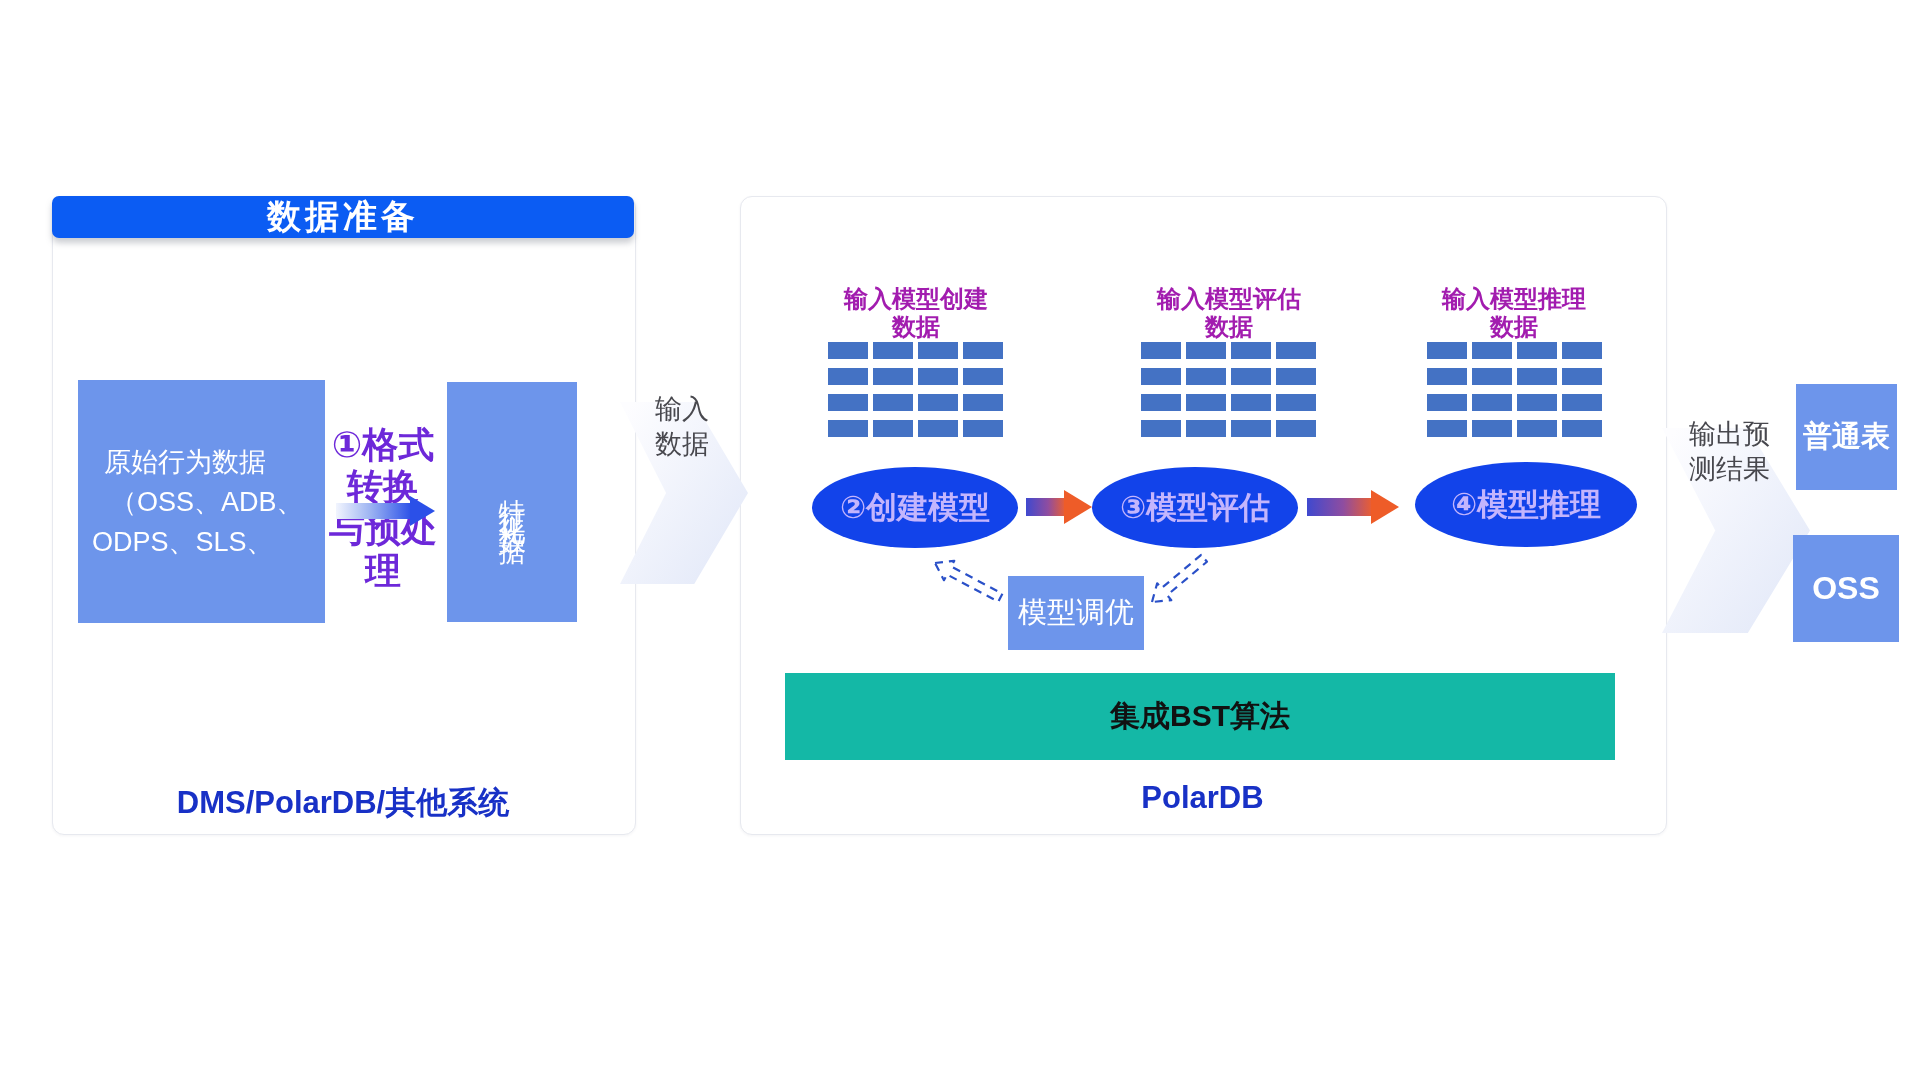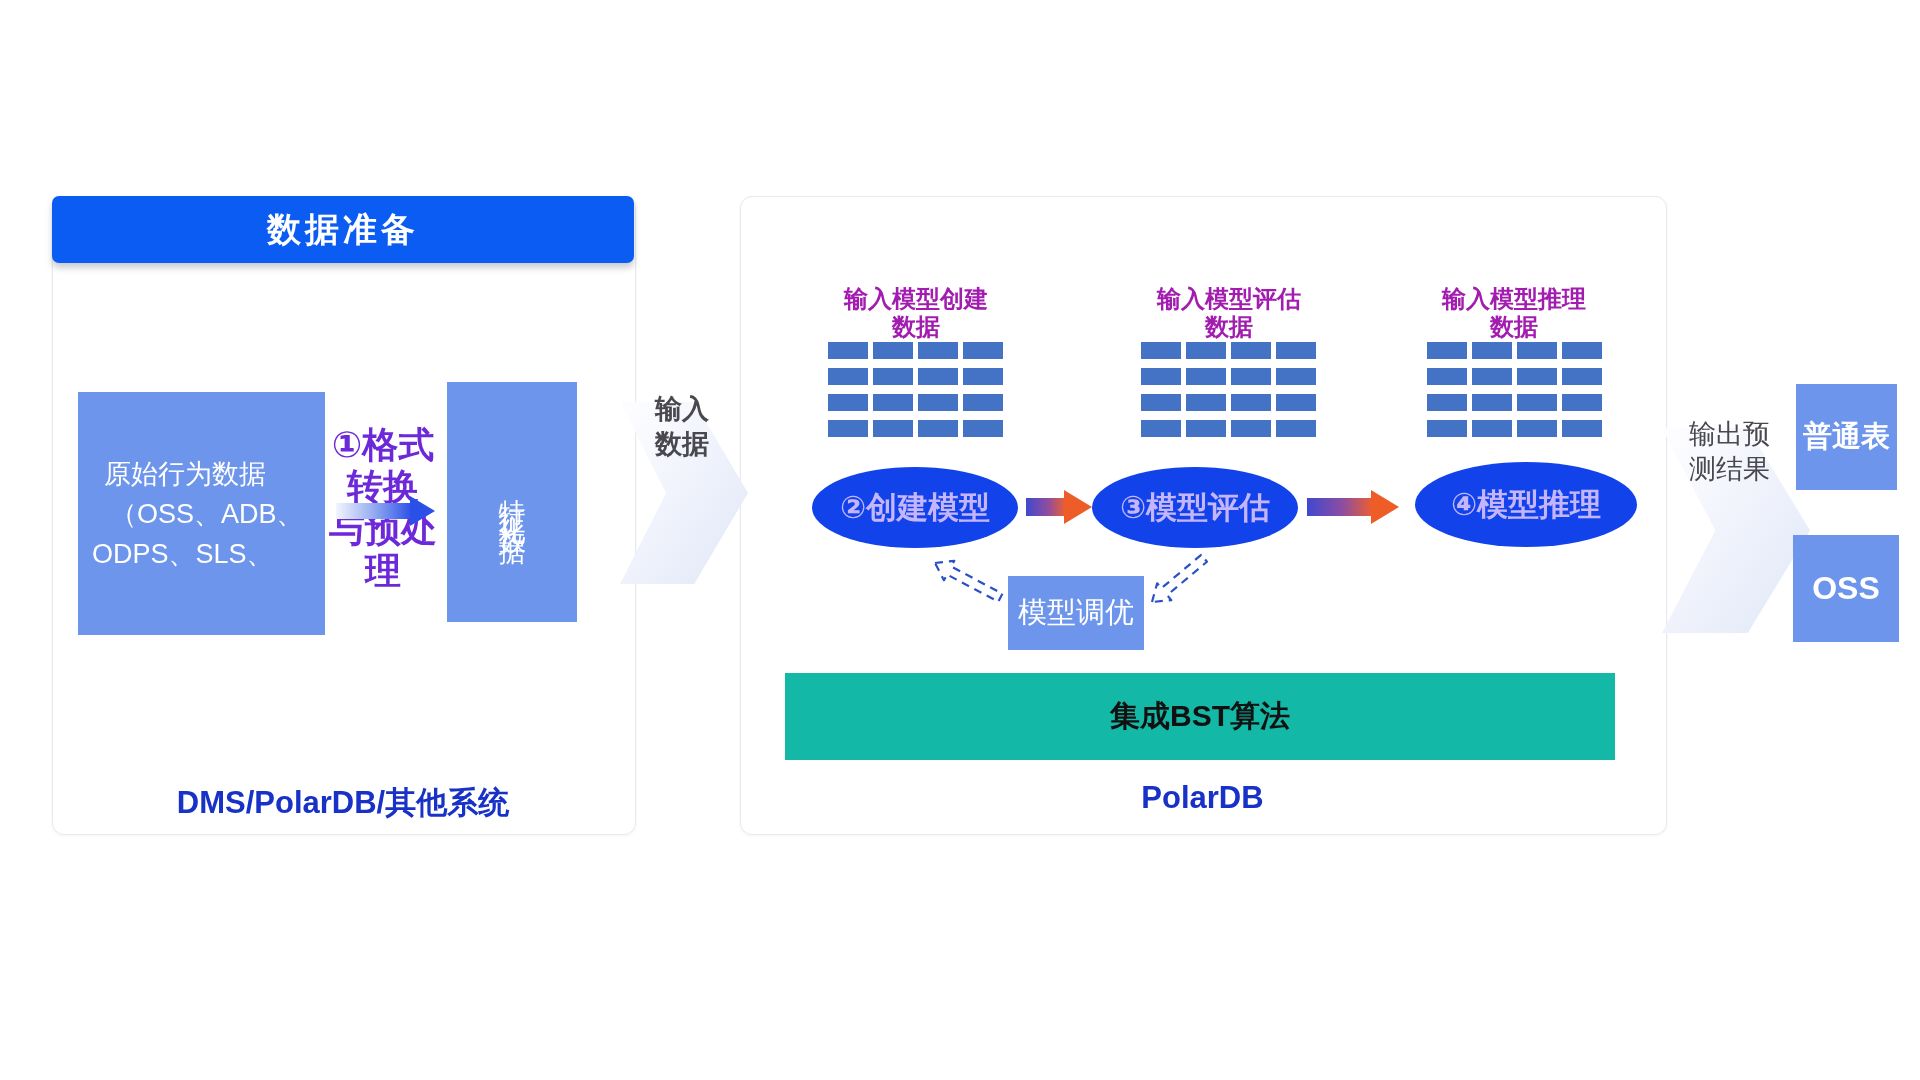--- a/index.html
+++ b/index.html
@@ -9,28 +9,28 @@
 
   
   .panel{position:absolute;background:#ffffff;border:1px solid #e7e9ef;
          border-radius:12px;box-shadow:0 1px 3px rgba(30,40,80,0.05);}
   .left-panel{left:52px;top:196px;width:582px;height:637px;}
   .maao-panel{left:740px;top:196px;width:925px;height:637px;}
 
   .panel-header{position:absolute;display:flex;align-items:center;justify-content:center;
         background:#0b5cf3;color:#ffffff;font-weight:bold;border-radius:7px;
         box-shadow:0 5px 6px rgba(110,115,130,0.35);z-index:3;}
-  .left-header{left:52px;top:196px;width:582px;height:67px;font-size:34px;letter-spacing:4px;}
+  .left-header{left:52px;top:196px;width:582px;height:42px;font-size:34px;letter-spacing:4px;}
   .maao-header{left:740px;top:196px;width:925px;height:67px;font-size:42px;}
 
   
   .bluebox{position:absolute;background:#6d95eb;color:#ffffff;z-index:2;}
   .source-box{left:78px;top:380px;width:247px;height:243px;font-size:27px;
       display:flex;flex-direction:column;justify-content:center;padding:0 14px;
-      box-sizing:border-box;line-height:40px;margin-top:12px;}
+      box-sizing:border-box;line-height:40px;}
   .source-box .l0{padding-left:12px;}
   .source-box .l1{padding-left:18px;}
   .feature-box{left:447px;top:382px;width:130px;height:240px;
       display:flex;align-items:center;justify-content:center;}
   .vtext{writing-mode:vertical-rl;text-orientation:upright;font-size:27px;
       letter-spacing:10px;color:#fff;}
 
   .step1-label{position:absolute;left:318px;top:424px;width:130px;text-align:center;
       color:#6d28d9;font-weight:bold;font-size:36px;line-height:42px;z-index:2;}
 
@@ -45,21 +45,21 @@
       color:#1831c6;font-weight:bold;font-size:31px;z-index:2;}
 
   
   .chevron{position:absolute;z-index:1;
       clip-path:polygon(0 0,58% 0,100% 50%,58% 100%,0 100%,36% 50%);
       background:linear-gradient(125deg,#fdfdff 5%,#e2e8f8 95%);}
   .input-chevron{left:620px;top:402px;width:128px;height:182px;}
   .output-chevron{left:1662px;top:428px;width:148px;height:205px;}
   .flow-label{position:absolute;color:#48484e;font-size:27px;line-height:35px;
       text-align:left;z-index:2;}
-  .input-label{left:655px;top:392px;width:80px;font-weight:bold;}
+  .input-label{left:655px;top:392px;width:80px;}
   .output-label{left:1689px;top:417px;width:100px;}
 
   
   .tbl-label{position:absolute;width:260px;text-align:center;color:#a21caf;
       font-weight:bold;font-size:24px;line-height:28px;z-index:2;top:285px;}
   .data-table{position:absolute;top:342px;width:175px;height:95px;display:grid;
       column-gap:5px;row-gap:9px;z-index:2;}
   .data-table .cell{background:#4472c4;}
 
   

